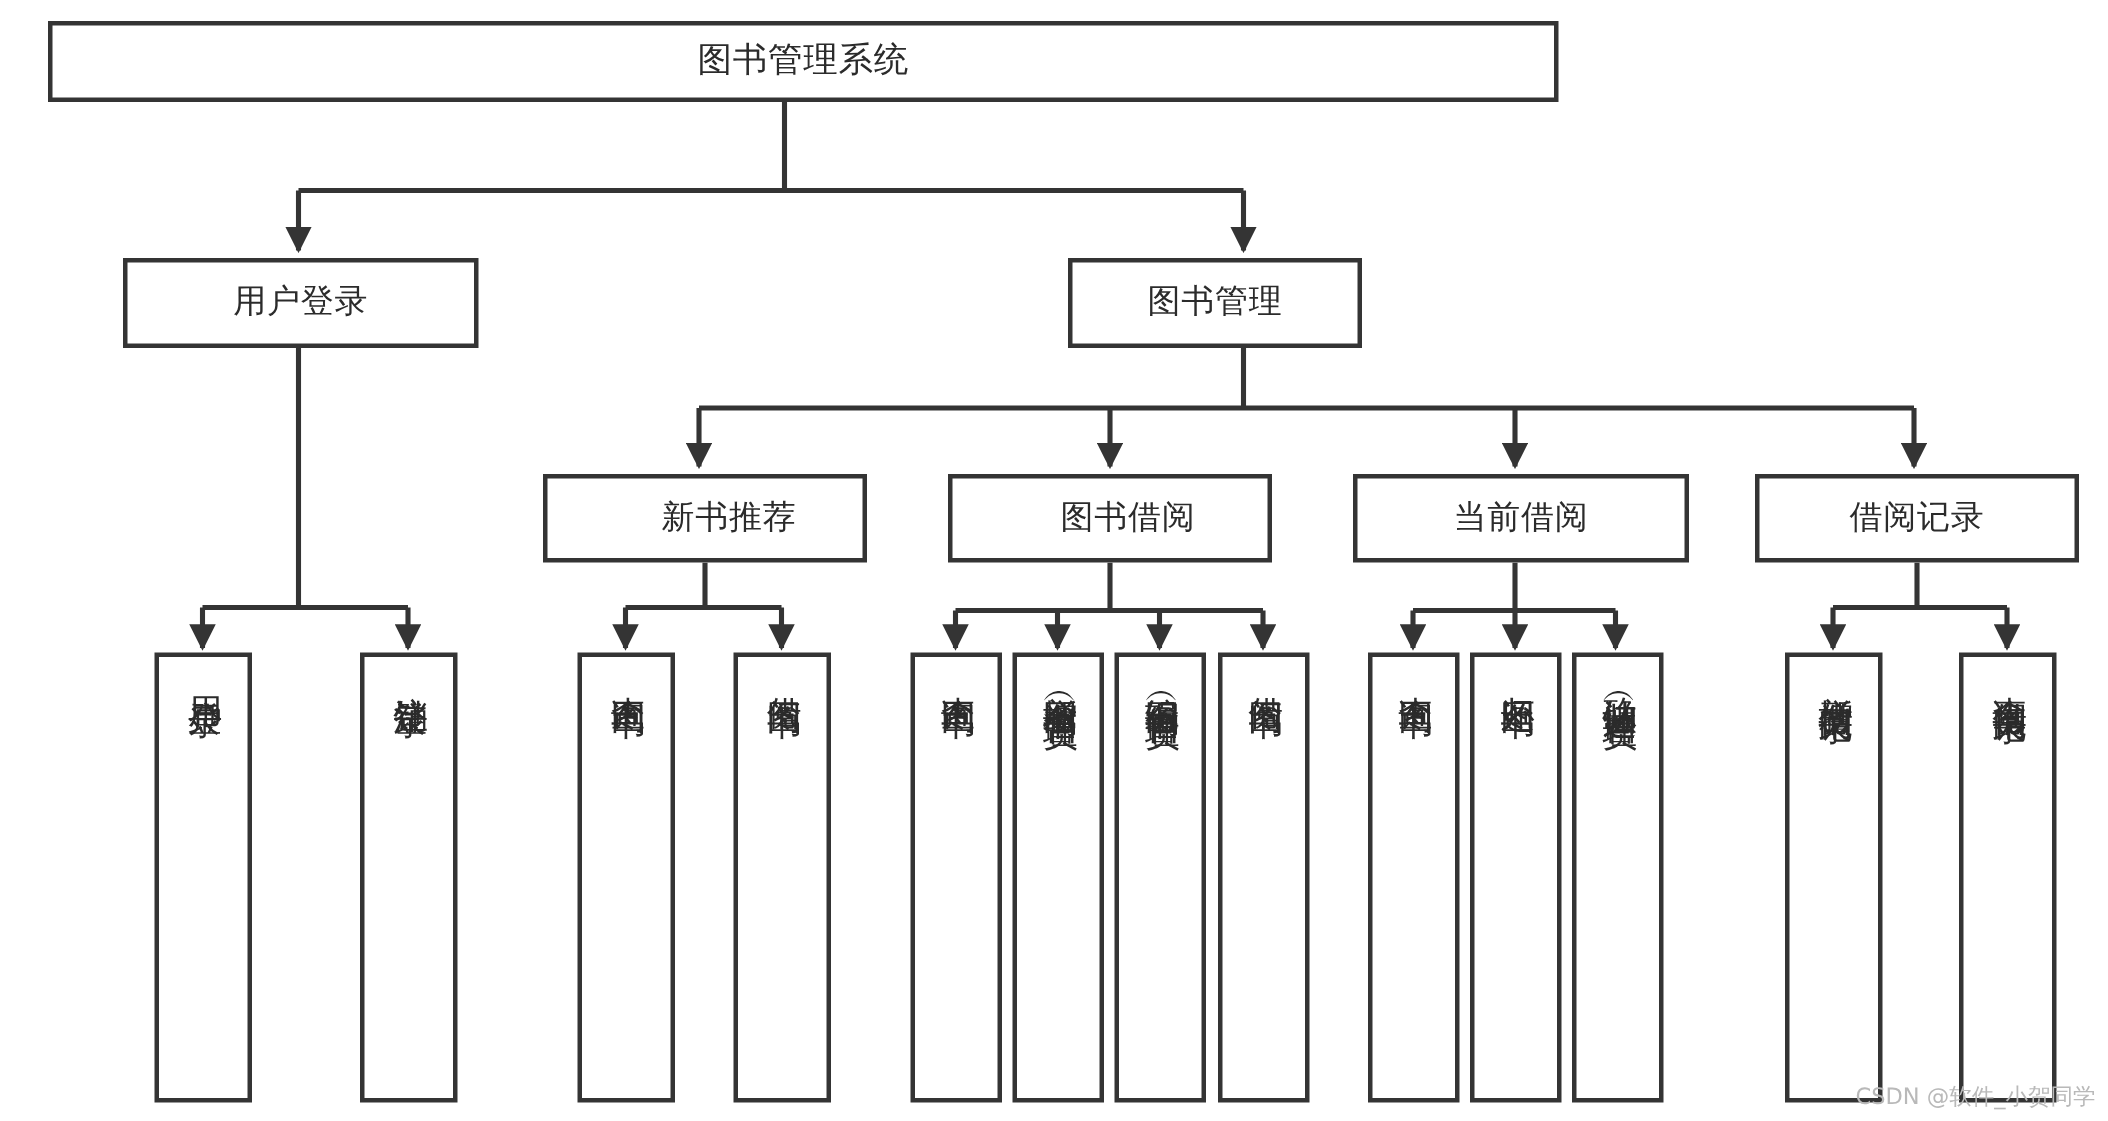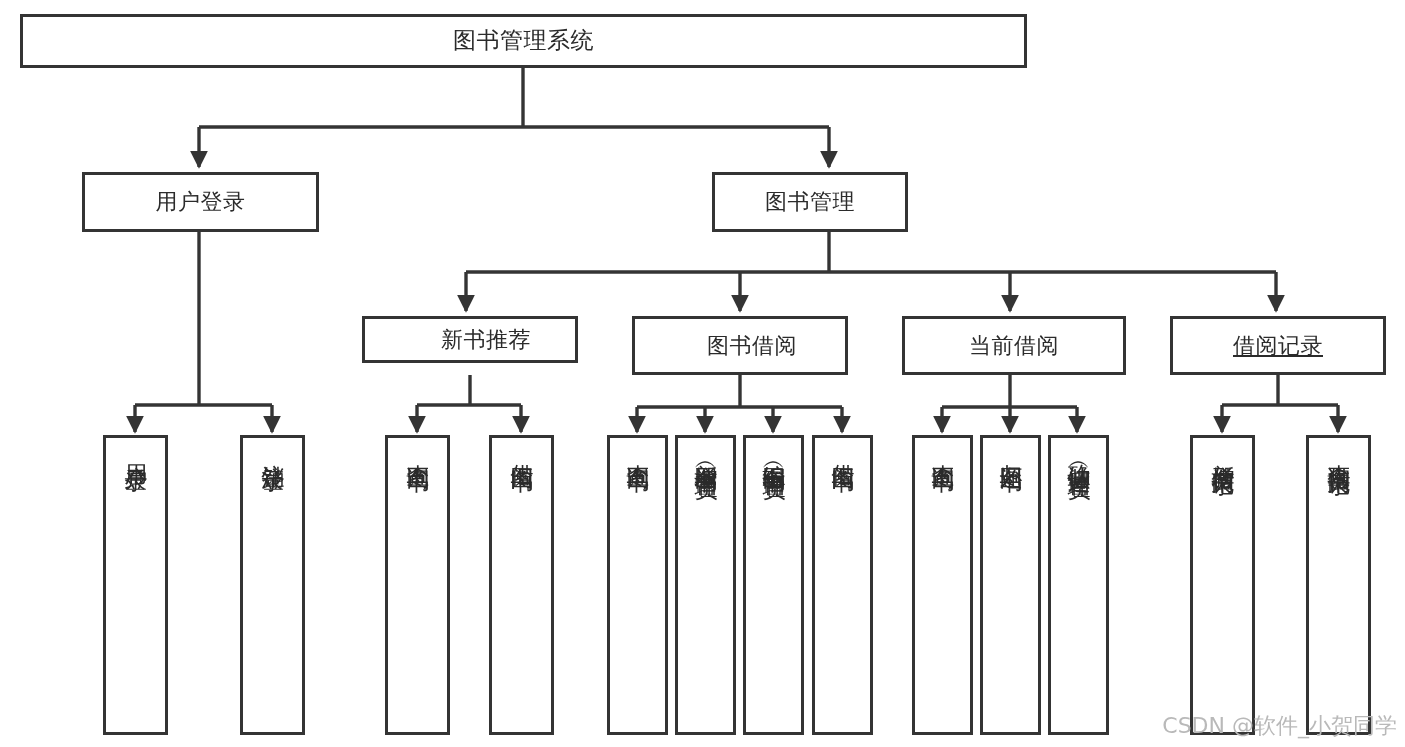--- a/index.html
+++ b/index.html
@@ -48,21 +48,21 @@
     letter-spacing:2px;
     white-space:nowrap;
     max-height:282px;
   }
   .node.v.tall .label{max-height:288px;}
 
   .watermark{
     position:absolute;
     right:8px;
     bottom:6px;
-    font-size:22px;
+    font-size:15px;
     color:#b9b9b9;
     white-space:nowrap;
     pointer-events:none;
     font-family:"DejaVu Sans","Liberation Sans",sans-serif;
   }
 </style>
 </head>
 <body>
 
 <div id="diagram-root">
@@ -110,41 +110,41 @@
       <path d="M 1010 407 L 1010 432" marker-end="url(#arrow)"></path>
       <path d="M 1077 407 L 1077 432" marker-end="url(#arrow)"></path>
 
       <path d="M 1278 375 L 1278 405"></path>
       <path d="M 1222 405 L 1338 405"></path>
       <path d="M 1222 405 L 1222 432" marker-end="url(#arrow)"></path>
       <path d="M 1338 405 L 1338 432" marker-end="url(#arrow)"></path>
     </g>
   </svg>
 
-  <div class="node h root" style="left:20px;top:14px;width:1007px;height:54px;">
+  <div class="node h root" style="left:32px;top:14px;width:1007px;height:54px;">
     <span class="label">图书管理系统</span>
   </div>
 
   <div class="node h" style="left:82px;top:172px;width:237px;height:60px;">
     <span class="label">用户登录</span>
   </div>
   <div class="node h" style="left:712px;top:172px;width:196px;height:60px;">
     <span class="label">图书管理</span>
   </div>
 
-  <div class="node h" style="left:362px;top:316px;width:216px;height:47px;padding-left:32px;">
+  <div class="node h" style="left:362px;top:316px;width:216px;height:59px;padding-left:32px;">
     <span class="label">新书推荐</span>
   </div>
   <div class="node h" style="left:632px;top:316px;width:216px;height:59px;padding-left:24px;">
     <span class="label">图书借阅</span>
   </div>
   <div class="node h" style="left:902px;top:316px;width:224px;height:59px;">
     <span class="label">当前借阅</span>
   </div>
-  <div class="node h" style="left:1170px;top:316px;width:216px;height:59px;text-decoration:underline;">
+  <div class="node h" style="left:1170px;top:316px;width:216px;height:59px;">
     <span class="label">借阅记录</span>
   </div>
 
   <div class="node v" style="left:103px;top:435px;width:65px;height:300px;">
     <span class="label">用户登录</span>
   </div>
   <div class="node v" style="left:240px;top:435px;width:65px;height:300px;">
     <span class="label">注销登录</span>
   </div>
 

